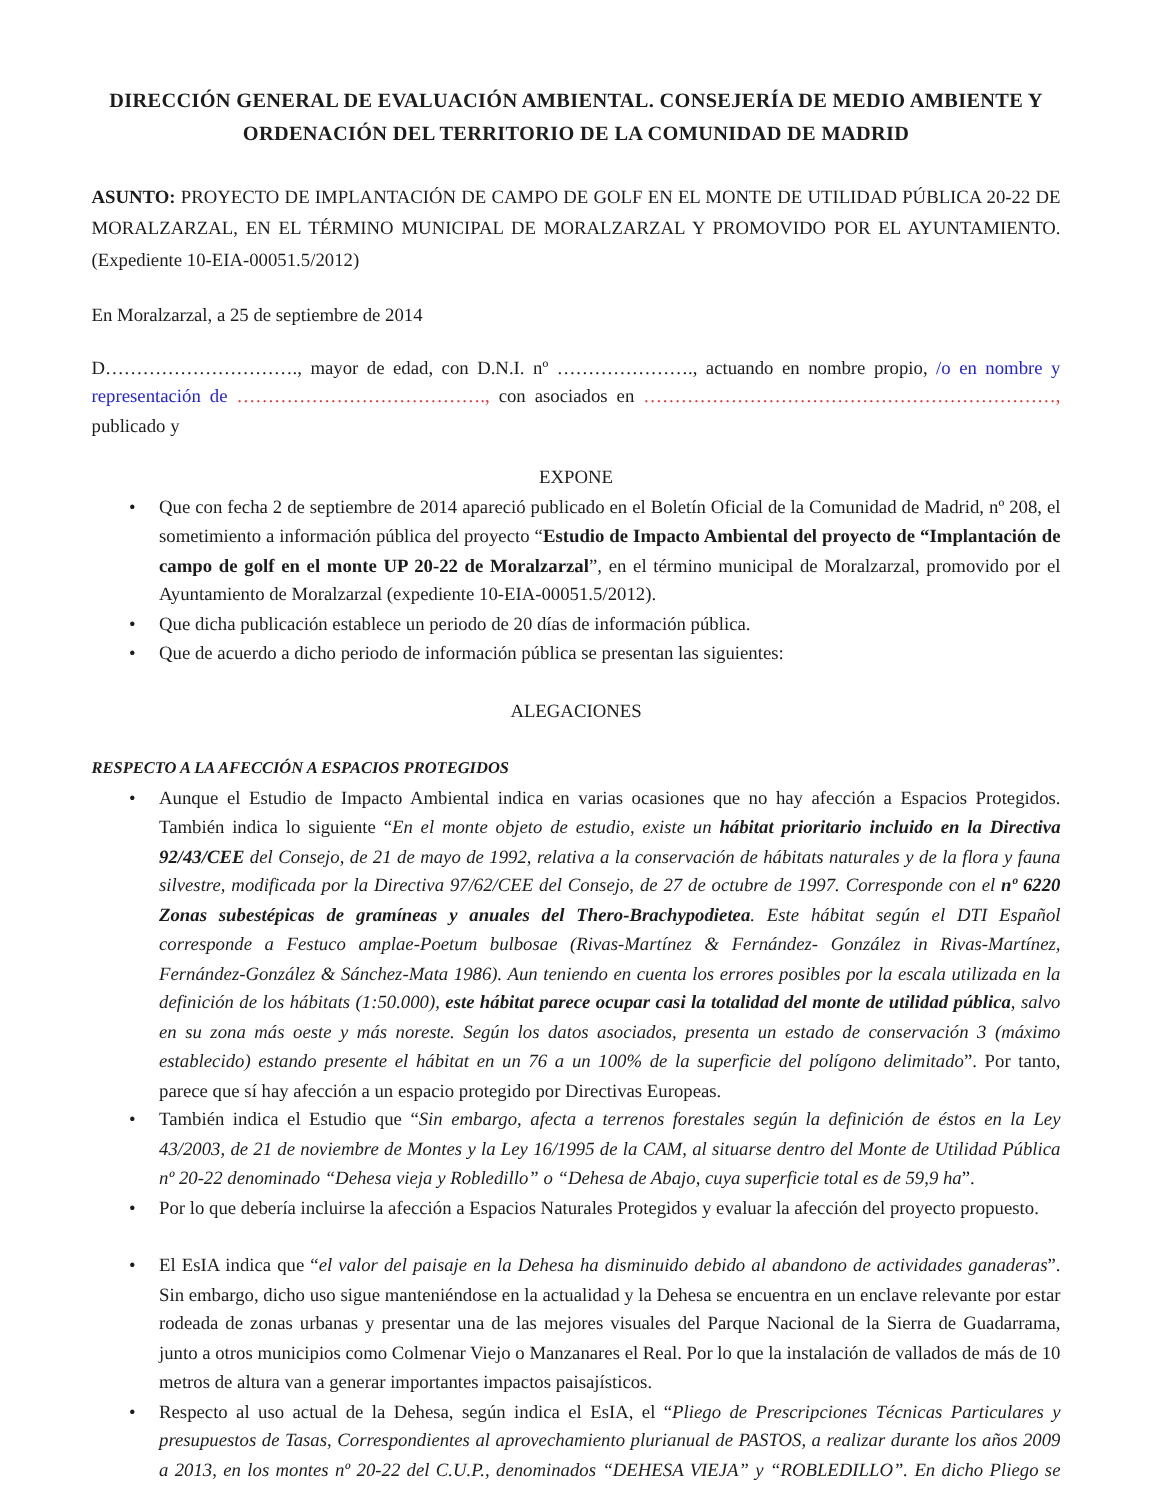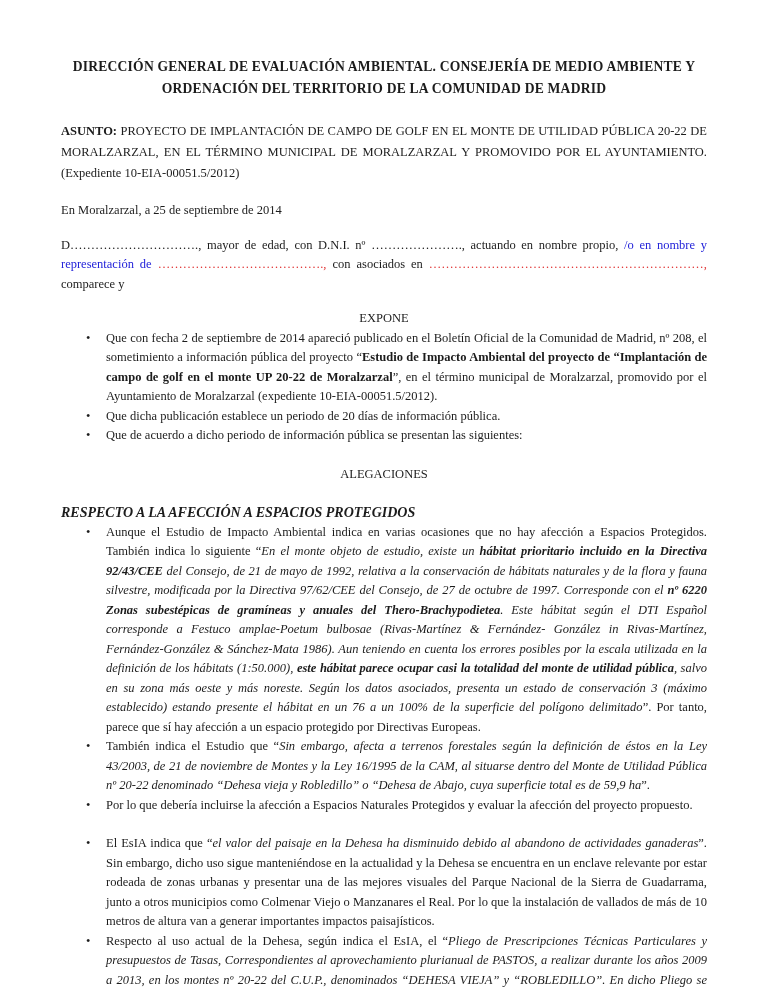--- a/index.html
+++ b/index.html
@@ -23,41 +23,41 @@
   .center-head {
     font-size:12.5px; font-weight:normal; text-align:center;
     margin:0; line-height:19.5px;
   }
   .gap-sm { height:19px; }
   .bullets { margin:0; }
   .bullet { display:flex; }
   .marker { flex:none; width:20px; margin-left:25px; text-align:left; }
   .btxt { flex:1; text-align:justify; }
   .section-head {
-    font-weight:bold; font-style:italic; font-size:14px;
+    font-weight:bold; font-style:italic; font-size:11px;
     margin:0; line-height:19.5px;
   }
   .b  { font-weight:bold; }
   .i  { font-style:italic; }
   .bi { font-weight:bold; font-style:italic; }
   .blue { color:#2323d9; }
   .red  { color:#e03434; }
 </style>
 </head>
 <body>
 
 <div class="page">
 
   <h1 class="doc-title">DIRECCIÓN GENERAL DE EVALUACIÓN AMBIENTAL. CONSEJERÍA DE MEDIO AMBIENTE Y ORDENACIÓN DEL TERRITORIO DE LA COMUNIDAD DE MADRID</h1>
 
   <p class="subject just"><span class="b">ASUNTO: </span><span>PROYECTO DE IMPLANTACIÓN DE CAMPO DE GOLF EN EL MONTE DE UTILIDAD PÚBLICA 20-22 DE MORALZARZAL, EN EL TÉRMINO MUNICIPAL DE MORALZARZAL Y PROMOVIDO POR EL AYUNTAMIENTO. (Expediente 10-EIA-00051.5/2012)</span></p>
 
   <p class="dateline">En Moralzarzal, a 25 de septiembre de 2014</p>
 
-  <p class="intro just"><span>D…………………………., mayor de edad, con D.N.I. nº …………………., actuando en nombre propio, </span><span class="blue">/o en nombre y representación de </span><span class="red">…………………………………., </span><span>con asociados en </span><span class="red">…………………………………………………………,</span><span> comparece y</span></p>
+  <p class="intro just"><span>D…………………………., mayor de edad, con D.N.I. nº …………………., actuando en nombre propio, </span><span class="blue">/o en nombre y representación de </span><span class="red">…………………………………., </span><span>con asociados en </span><span class="red">…………………………………………………………,</span><span> publicado y</span></p>
 
   <h2 class="center-head">EXPONE</h2>
 
   <div class="bullets">
     <div class="bullet">
       <span class="marker">•</span>
       <div class="btxt"><span>Que con fecha 2 de septiembre de 2014 apareció publicado en el Boletín Oficial de la Comunidad de Madrid, nº 208, el sometimiento a información pública del proyecto “</span><span class="b">Estudio de Impacto Ambiental del proyecto de “Implantación de campo de golf en el monte UP 20-22 de Moralzarzal</span><span>”, en el término municipal de Moralzarzal, promovido por el Ayuntamiento de Moralzarzal (expediente 10-EIA-00051.5/2012).</span></div>
     </div>
     <div class="bullet">
       <span class="marker">•</span>

